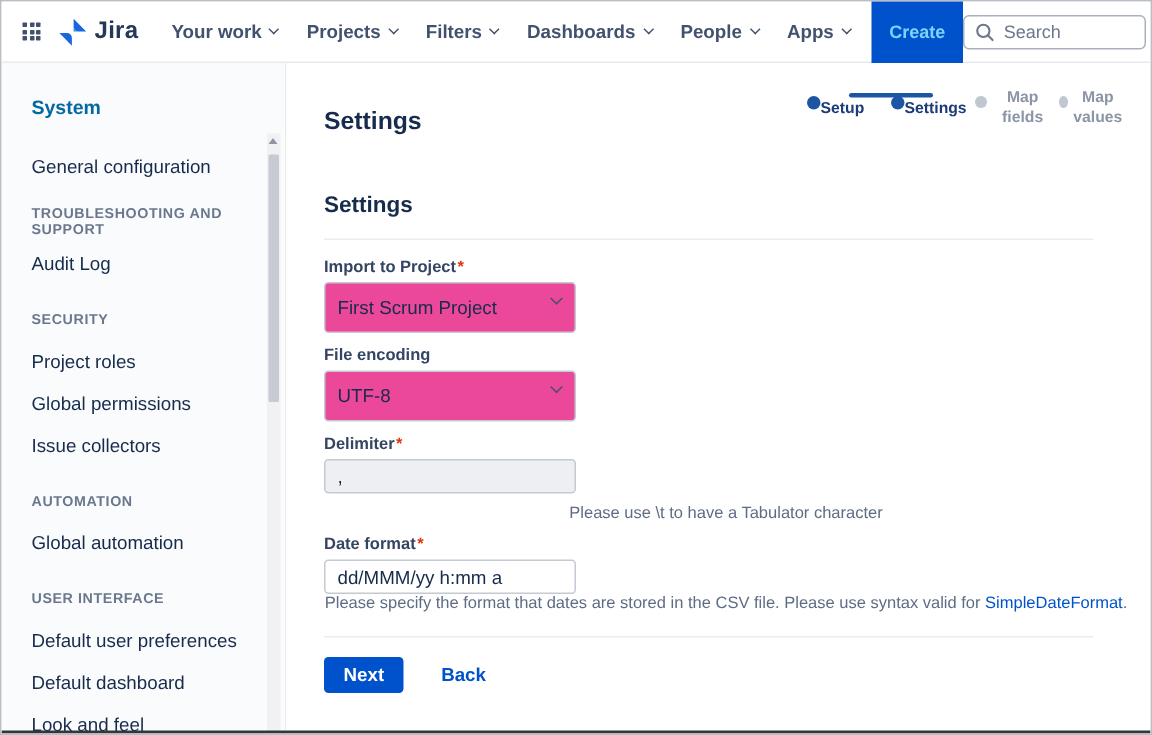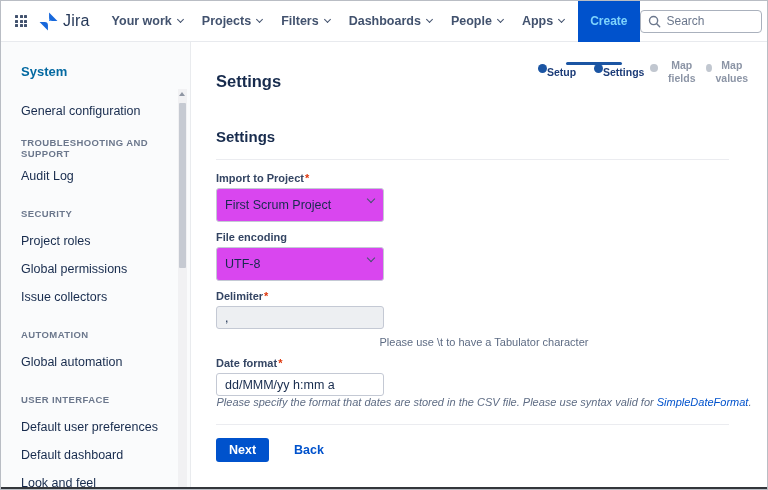--- a/index.html
+++ b/index.html
@@ -6,21 +6,21 @@
   html,body { width:768px; height:490px; font-family:"Liberation Sans", sans-serif; background:#fff; }
   .window { position:relative; width:768px; height:490px; border:1px solid #b9bdc4; background:#fff; overflow:hidden; }
 
   
   .navbar { position:absolute; top:0; left:0; right:0; height:41px; background:#fff; border-bottom:1px solid #e8eaee;
             display:flex; align-items:center; padding:0 12px 0 14px; }
   .appswitcher { display:grid; grid-template-columns:repeat(3,3px); grid-gap:1.5px; margin-right:12px; cursor:pointer; }
   .appswitcher span { width:3px; height:3px; background:#42526E; border-radius:0.5px; }
   .brand { display:flex; align-items:center; margin-right:22px; cursor:pointer; }
   .brand svg { margin-right:5px; }
-  .brand-name { font-size:16px; font-weight:400; color:#253858; letter-spacing:0.2px; }
+  .brand-name { font-size:16px; font-weight:700; color:#253858; letter-spacing:0.2px; }
   .nav-item { display:flex; align-items:center; font-size:12.5px; font-weight:600; color:#42526E;
               margin-right:19px; cursor:pointer; white-space:nowrap; }
   .chev { width:5px; height:5px; border-right:1.5px solid #42526E; border-bottom:1.5px solid #42526E;
           transform:rotate(45deg); margin-left:6px; margin-top:-3px; }
   .create-btn { background:#0052CC; color:#7dd3fc; font-size:12px; font-weight:700; border:none;
                 border-radius:3px; padding:21px 12px; cursor:pointer; margin-left:2px; }
   .nav-right { margin-left:auto; display:flex; align-items:center; }
   .searchbox { display:flex; align-items:center; width:122px; height:23px; border:1px solid #aab1bd;
                border-radius:4px; padding:0 7px; background:#fff; margin-right:12px; }
   .searchbox input { border:none; outline:none; width:85px; font-size:12px; color:#172B4D; background:transparent;
@@ -57,21 +57,21 @@
   .step .lbl { font-size:10.5px; font-weight:700; color:#8c95a6; text-align:center; line-height:1.25; }
   .step.done .lbl, .step.active .lbl { color:#1c3c78; }
   .step-line { position:absolute; top:3px; left:28px; width:56px; height:3px; background:#1b55a3; z-index:1; border-radius:2px; }
 
   .section-title { font-size:15px; font-weight:700; color:#172B4D; margin:8px 0 0 0; }
   .hr { border:none; border-top:1px solid #ebecf0; margin:14px 0 12px 0; width:513px; }
 
   .fgroup { margin-bottom:9px; width:168px; }
   .flabel { font-size:11px; font-weight:700; color:#344563; margin-bottom:4px; }
   .req { color:#DE350B; font-size:11px; margin-left:1px; }
-  .fselect { position:relative; width:168px; height:23px; background:#d946ef; border:1px solid #c4c9d4;
+  .fselect { position:relative; width:168px; height:23px; background:#ec4899; border:1px solid #c4c9d4;
              border-radius:3px; display:flex; align-items:center; padding:16px 8px; font-size:12.5px;
              color:#172B4D; cursor:pointer; }
   .fselect .chev2 { position:absolute; right:9px; top:7px; width:6px; height:6px;
                     border-right:1.8px solid #42526E; border-bottom:1.8px solid #42526E; transform:rotate(45deg); }
   .ftext { width:168px; height:23px; border:1px solid #c4c9d4; border-radius:3px; padding:0 8px;
            font-size:12.5px; color:#172B4D; font-family:"Liberation Sans", sans-serif; outline:none; }
   .ftext.gray { background:#edeff2; }
   .fhelp { font-size:11px; color:#5E6C84; margin:7px 0 9px 0; white-space:nowrap;text-align:center; }
   .fhelp.tight { margin:12px 0 2px 0; }
   .fhelp a { color:#0052CC; text-decoration:none; cursor:pointer; }
@@ -226,21 +226,21 @@
       <div class="fgroup" style="margin-bottom:0;">
         <div class="flabel"><span>Delimiter</span><span class="req">*</span></div>
         <input class="ftext gray" type="text" value="," style="">
       </div>
       <div class="fhelp">Please use \t to have a Tabulator character</div>
 
       <div class="fgroup" style="margin-bottom:0;">
         <div class="flabel"><span>Date format</span><span class="req">*</span></div>
         <input class="ftext" type="text" value="dd/MMM/yy h:mm a" style="">
       </div>
-      <div class="fhelp" style="margin-top:0;font-style:italic;">
+      <div class="fhelp" style="margin-top:0;">
         <span>Please specify the format that dates are stored in the CSV file. Please use syntax valid for </span><a>SimpleDateFormat</a><span>.</span>
       </div>
 
       <hr class="hr" style="margin-top:16px;">
       <div class="btn-row">
         <button class="next-btn">Next</button>
         <a class="back-link">Back</a>
       </div>
     </div>
   </div>

